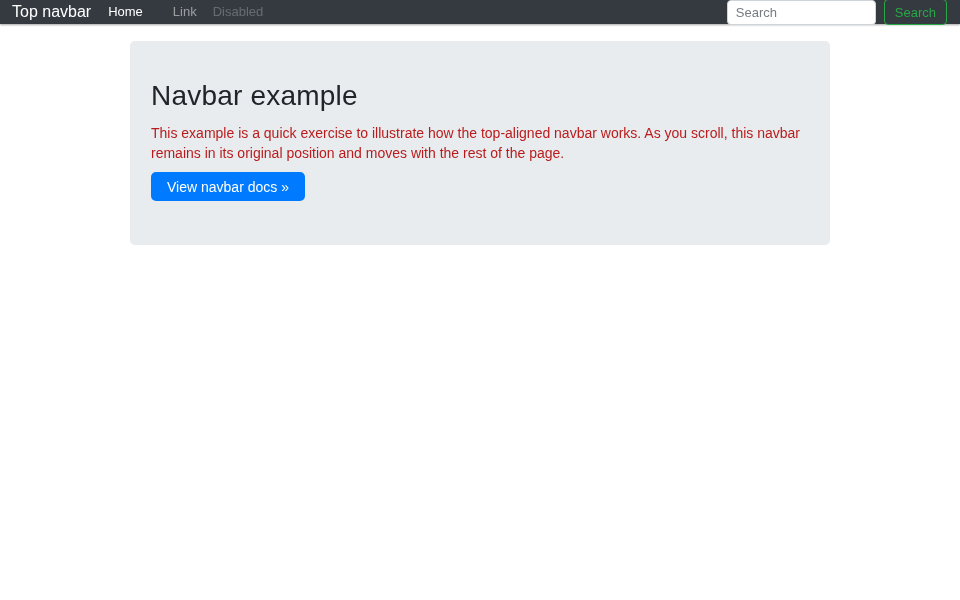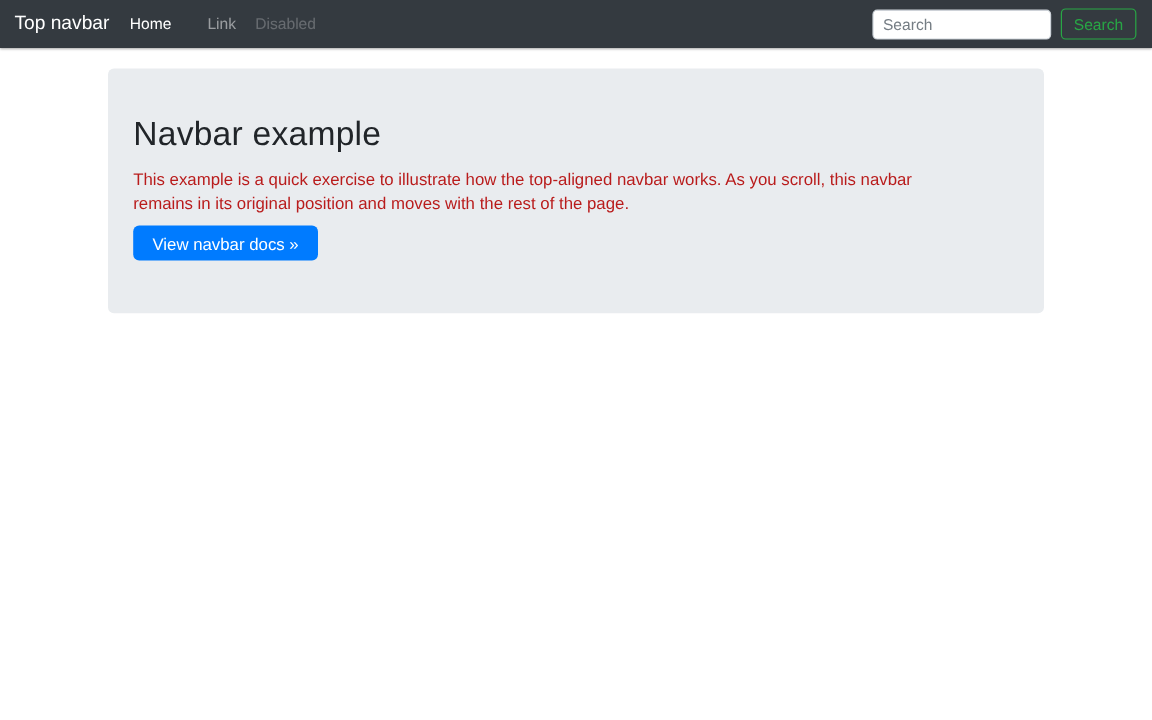--- a/index.html
+++ b/index.html
@@ -5,21 +5,21 @@
   * { box-sizing: border-box; margin: 0; padding: 0; }
   html, body { width: 960px; height: 600px; }
   body {
     font-family: "Liberation Sans", sans-serif;
     background: #ffffff;
     overflow: hidden;
   }
 
   
   .navbar {
-    height: 40px;
+    height: 24px;
     background: #343a40;
     display: flex;
     align-items: center;
     padding: 0 13px 0 12px;
     box-shadow: 0 1px 2px rgba(0,0,0,0.35);
     position: relative;
     z-index: 10;
   }
   .navbar-brand {
     color: #ffffff;
@@ -73,21 +73,21 @@
     border: 1px solid #28a745;
     border-radius: 4px;
     color: #28a745;
     font-family: "Liberation Sans", sans-serif;
     font-size: 13px;
     cursor: pointer;
   }
 
   
   .main-container {
-    width: 780px;
+    width: 700px;
     margin: 17px auto 0;
     border-radius: 10px;
   }
   .jumbotron {
     background: #e9ecef;
     border-radius: 5px;
     padding: 38px 21px 44px;
   }
   .jumbotron h1 {
     font-size: 28px;

